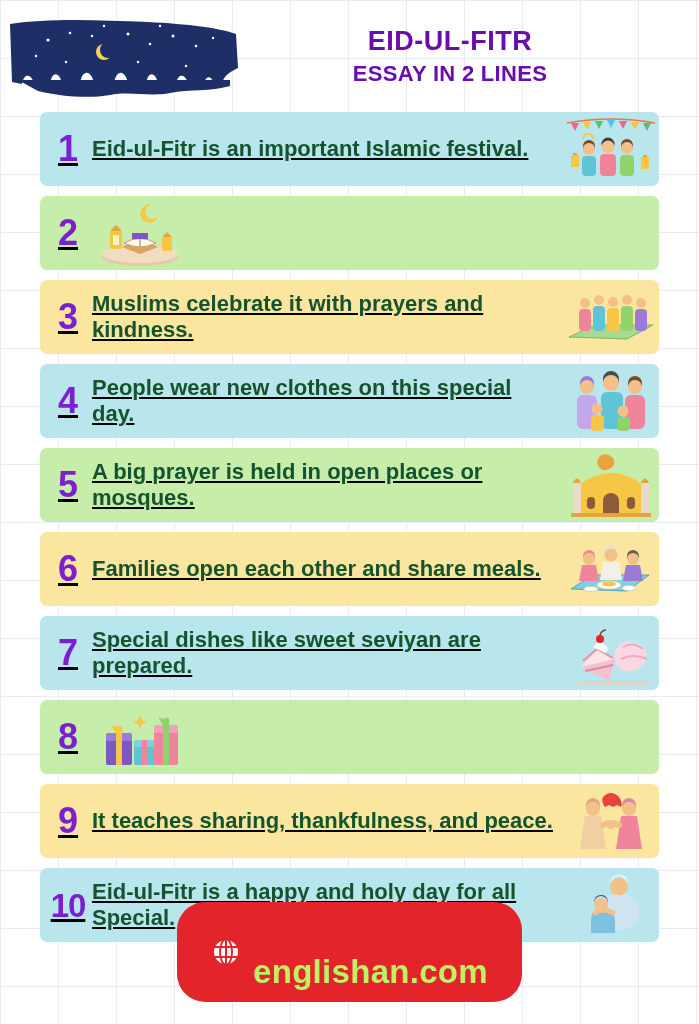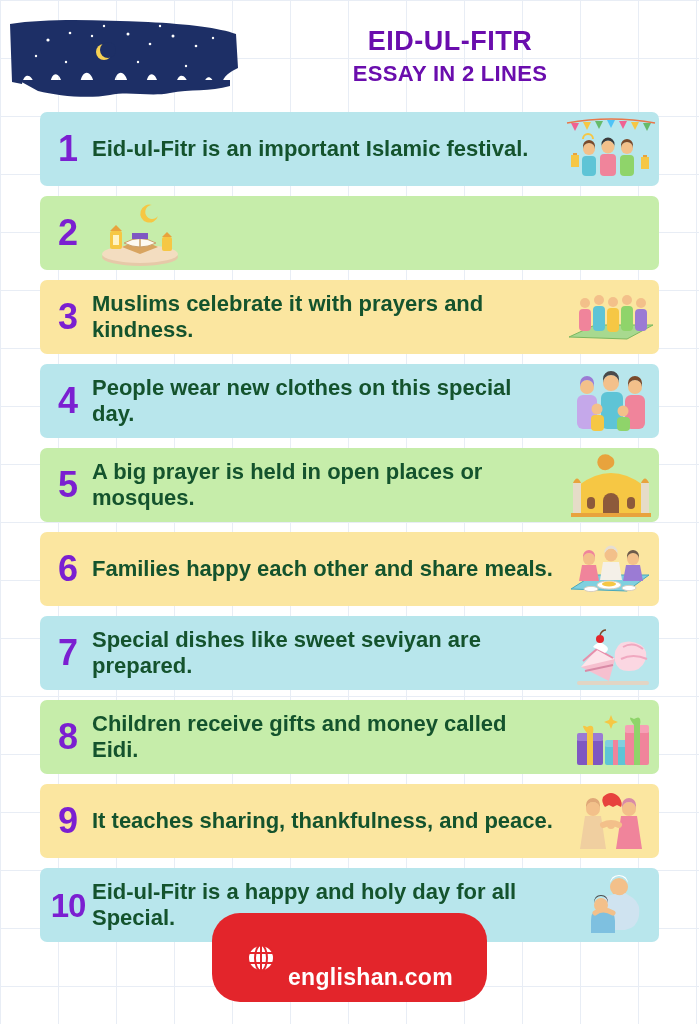--- a/index.html
+++ b/index.html
@@ -11,20 +11,21 @@
     overflow: hidden;
   }
   .page {
     position: relative;
     width: 699px;
     height: 1024px;
     background:
       repeating-linear-gradient(to right, #e8edf5 0px, #e8edf5 1px, transparent 1px, transparent 58px),
       repeating-linear-gradient(to bottom, #e8edf5 0px, #e8edf5 1px, transparent 1px, transparent 58px),
       #ffffff;
+    text-decoration: underline;
   }
 
   
   .header {
     position: relative;
     height: 112px;
   }
   .skyline {
     position: absolute;
     left: 8px;
@@ -105,22 +106,22 @@
   }
   .badge {
     display: flex;
     align-items: center;
     gap: 12px;
     background: #e3252b;
     border-radius: 28px;
     padding: 11px 34px;
   }
   .badge-text {
-    color: #ffffff;
-    font-size: 23px;
+    color: #bef264;
+    font-size: 33px;
     font-weight: bold;
     letter-spacing: 0.3px;
     margin-top: 40px;
   }
   .globe { width: 30px; height: 30px; display: block; }
 </style>
 </head>
 <body>
 
 <div class="page">
@@ -274,21 +275,21 @@
           <path d="M40,64 v-12 a8,8 0 0 1 16,0 v12z" fill="#8d5a3b"></path>
           <rect x="24" y="48" width="8" height="12" rx="4" fill="#8d5a3b"></rect>
           <rect x="64" y="48" width="8" height="12" rx="4" fill="#8d5a3b"></rect>
           <rect x="8" y="64" width="80" height="4" fill="#e8a33d"></rect>
         </svg>
       </div>
     </div>
 
     <div class="row" style="background:#fbe6a0">
       <div class="num">6</div>
-      <div class="text">Families happy each other and share meals.</div>
+      <div class="text">Families open each other and share meals.</div>
       <div class="art">
         <svg viewBox="0 0 96 72" width="96" height="72">
           <path d="M8,56 l22,-14 h56 l-22,16z" fill="#7fd0df" stroke="#4aa9bb" stroke-width="1"></path>
           <circle cx="26" cy="26" r="6" fill="#f3c08a"></circle>
           <path d="M20,26 a6,6 0 0 1 12,0 v-3 a6,6 0 0 0 -12,0z" fill="#f0849b"></path>
           <path d="M19,32 h14 l3,16 h-20z" fill="#f0849b"></path>
           <circle cx="48" cy="22" r="6.5" fill="#f3c08a"></circle>
           <path d="M41.5,22 a6.5,6.5 0 0 1 13,0 v-3 a6.5,6.5 0 0 0 -13,0z" fill="#e6ded2"></path>
           <path d="M40,29 h16 l3,18 h-22z" fill="#f4f0e8"></path>
           <circle cx="70" cy="26" r="6" fill="#f3c08a"></circle>
@@ -317,21 +318,20 @@
           <path d="M30,30 q6,-8 12,-2 q6,4 0,8" fill="#ffffff"></path>
           <circle cx="37" cy="22" r="4" fill="#e3252b"></circle>
           <path d="M37,18 q2,-5 6,-5" stroke="#7a4a2b" stroke-width="1.5" fill="none"></path>
           <rect x="14" y="64" width="72" height="4" rx="2" fill="#e2d5c4"></rect>
         </svg>
       </div>
     </div>
 
     <div class="row" style="background:#c6edaa">
       <div class="num">8</div>
-      <div class="text">Children receive gifts and money called Eidi.</div>
       <div class="art">
         <svg viewBox="0 0 96 72" width="96" height="72">
           <rect x="14" y="38" width="26" height="26" rx="2" fill="#7e57c2"></rect>
           <rect x="14" y="32" width="26" height="8" rx="2" fill="#9b7bd4"></rect>
           <rect x="24" y="32" width="6" height="32" fill="#f6c744"></rect>
           <path d="M24,32 q-8,-10 0,-6 q8,-4 6,6z" fill="#f6c744"></path>
           <rect x="42" y="44" width="22" height="20" rx="2" fill="#5ec4d6"></rect>
           <rect x="42" y="39" width="22" height="7" rx="2" fill="#7fd0df"></rect>
           <rect x="50" y="39" width="5" height="25" fill="#f0849b"></rect>
           <rect x="62" y="30" width="24" height="34" rx="2" fill="#f0849b"></rect>

